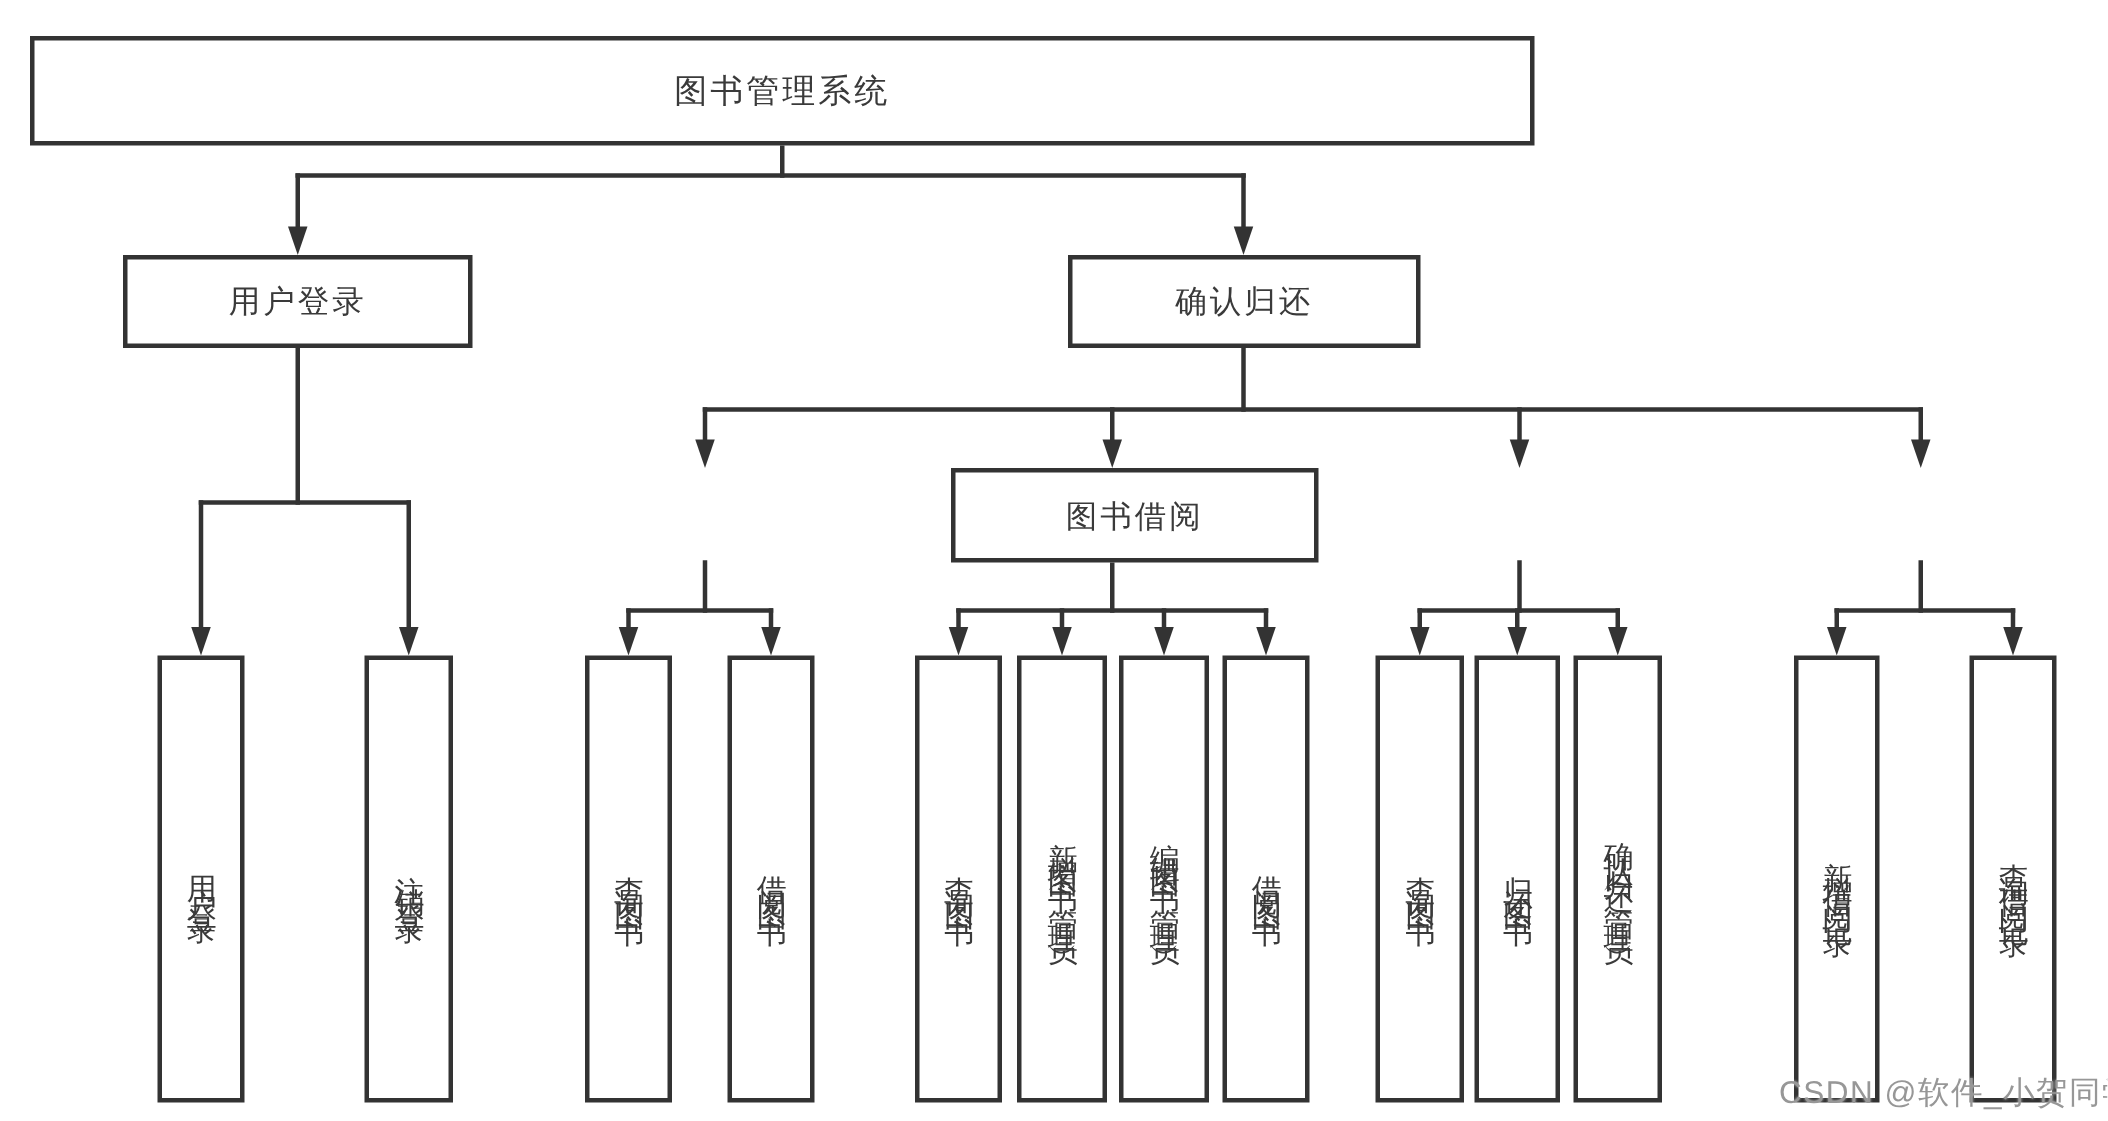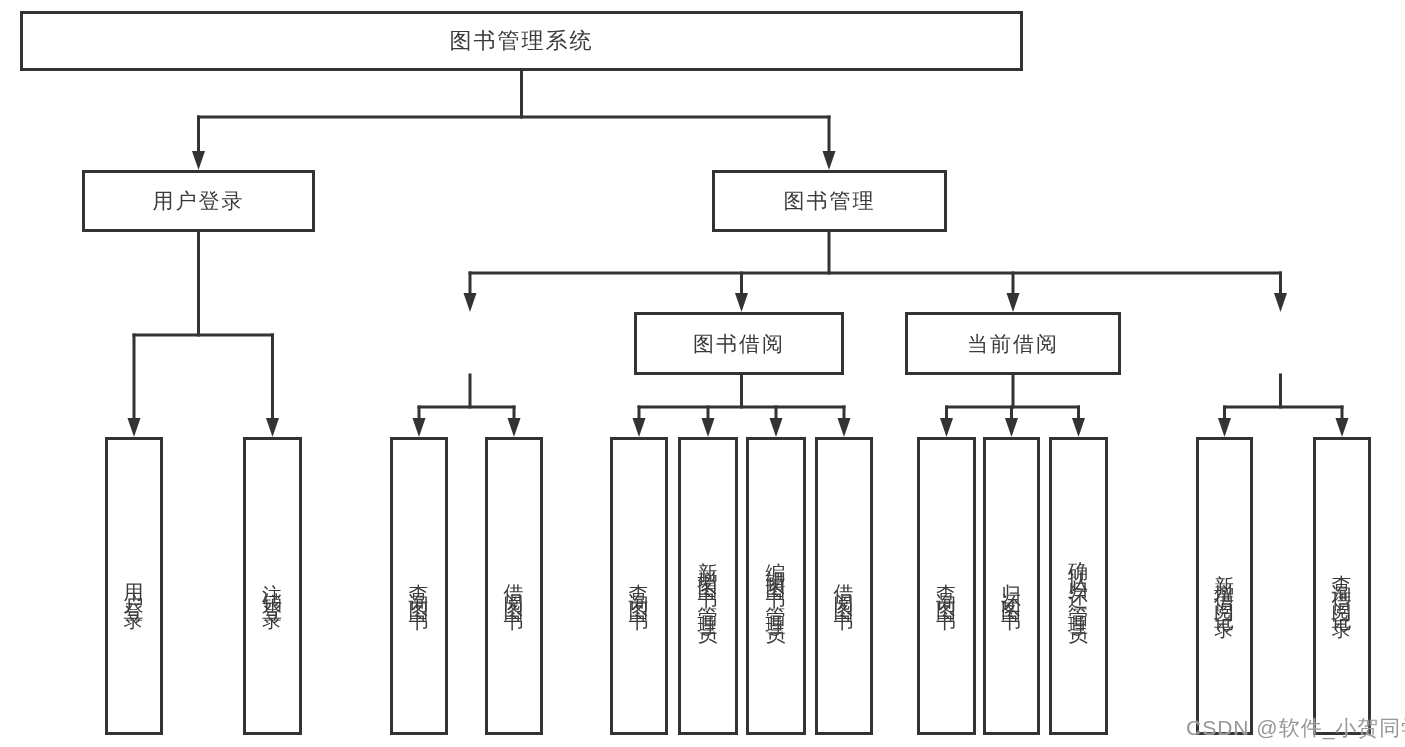--- a/index.html
+++ b/index.html
@@ -78,36 +78,33 @@
       <line x1="1011.5" y1="407" x2="1011.5" y2="422" stroke="#333333" stroke-width="3" stroke-linecap="square"></line>
       <polygon points="1005,418 1018,418 1011.5,437" fill="#333333"></polygon>
       <line x1="1078.5" y1="407" x2="1078.5" y2="422" stroke="#333333" stroke-width="3" stroke-linecap="square"></line>
       <polygon points="1072,418 1085,418 1078.5,437" fill="#333333"></polygon>
       <line x1="1224.5" y1="407" x2="1224.5" y2="422" stroke="#333333" stroke-width="3" stroke-linecap="square"></line>
       <polygon points="1218,418 1231,418 1224.5,437" fill="#333333"></polygon>
       <line x1="1342" y1="407" x2="1342" y2="422" stroke="#333333" stroke-width="3" stroke-linecap="square"></line>
       <polygon points="1335.5,418 1348.5,418 1342,437" fill="#333333"></polygon>
     </svg>
 
-  <div class="node h root" style="left:20px;top:11px;width:1003px;height:60px">
+  <div class="node h root" style="left:20px;top:24px;width:1003px;height:73px">
     <span>图书管理系统</span>
   </div>
 
   <div class="node h" style="left:82px;top:170px;width:233px;height:62px">
     <span>用户登录</span>
   </div>
   <div class="node h" style="left:712px;top:170px;width:235px;height:62px">
-    <span>图书管理</span>
+    <span>确认归还</span>
   </div>
 
-  <div class="node h" style="left:634px;top:312px;width:210px;height:63px">
+  <div class="node h" style="left:634px;top:312px;width:245px;height:63px">
     <span>图书借阅</span>
-  </div>
-  <div class="node h" style="left:905px;top:312px;width:216px;height:63px">
-    <span>当前借阅</span>
   </div>
 
   <div class="node v" style="left:105px;top:437px;width:58px;height:298px">
     <span>用户登录</span>
   </div>
   <div class="node v" style="left:243px;top:437px;width:59px;height:298px">
     <span>注销登录</span>
   </div>
 
   <div class="node v" style="left:390px;top:437px;width:58px;height:298px">

